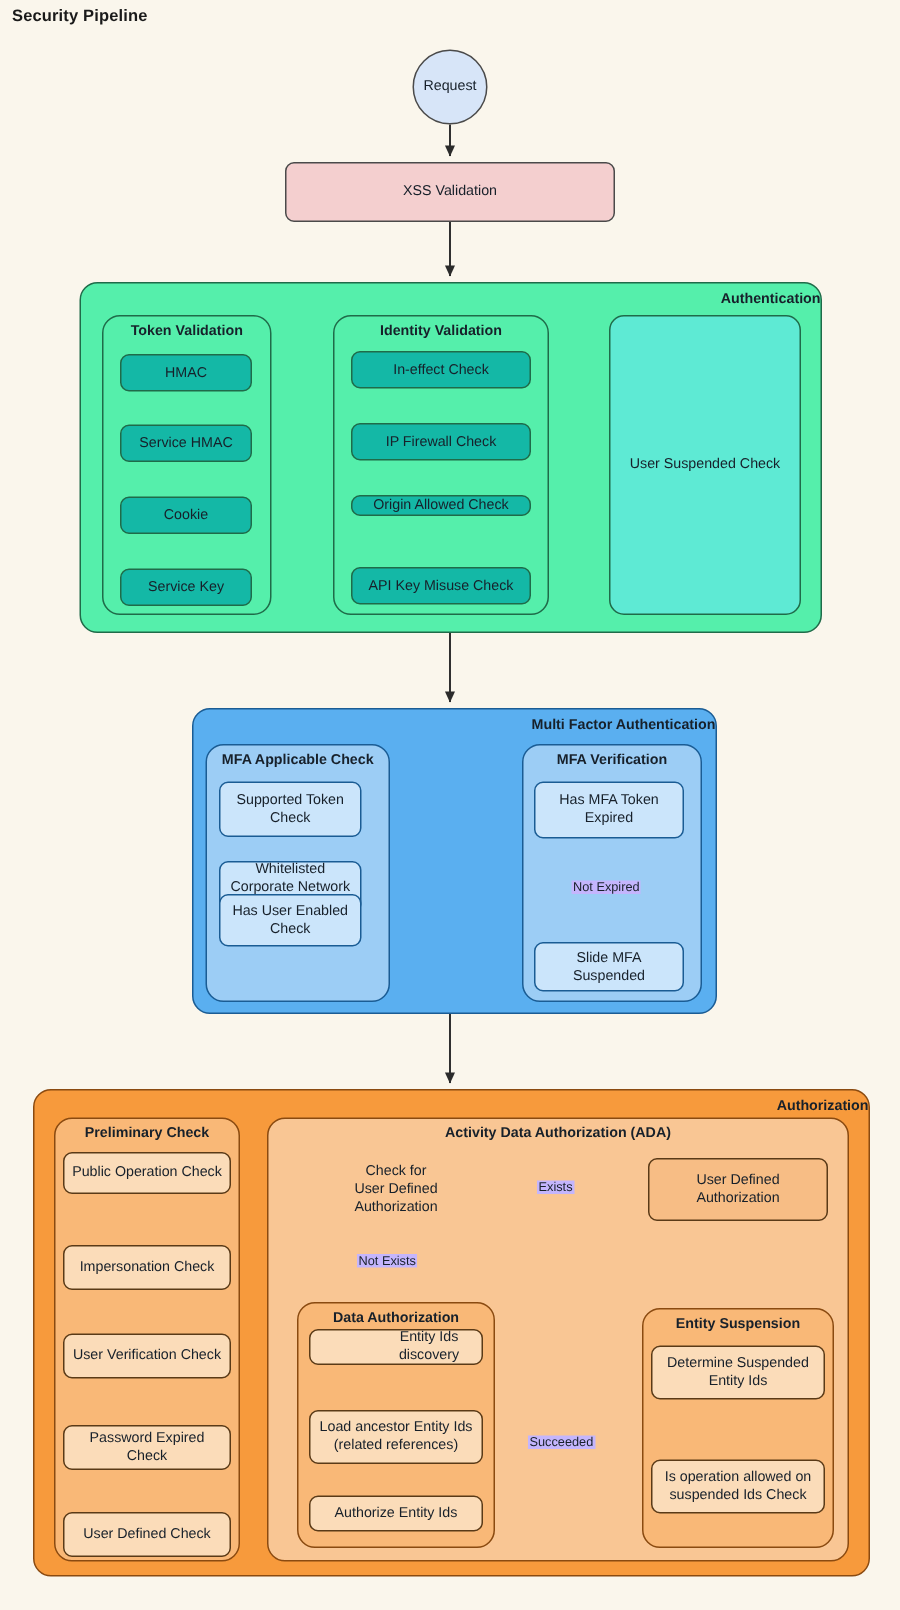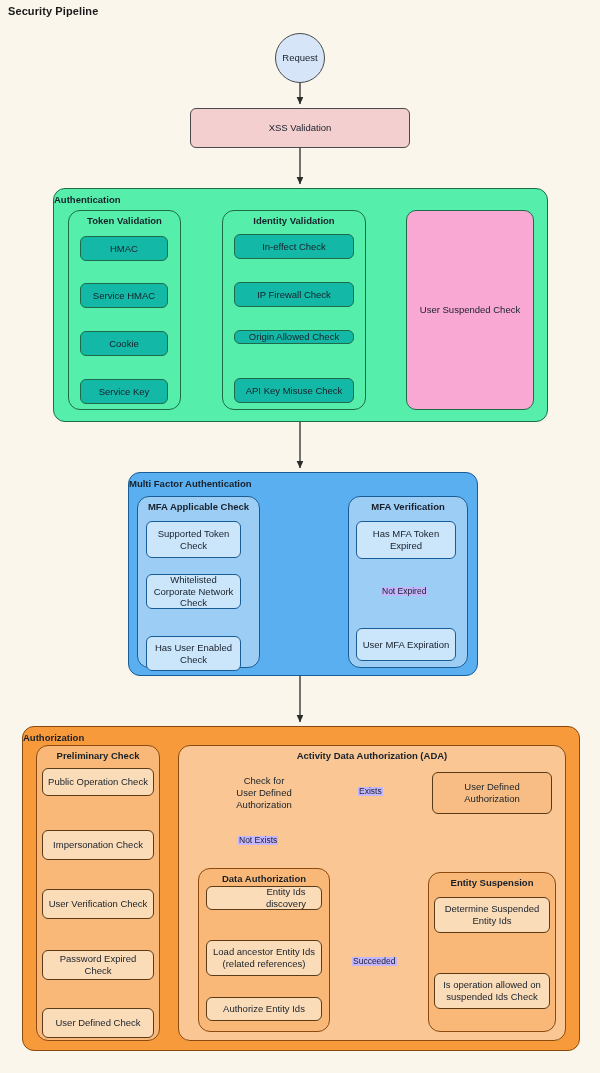--- a/index.html
+++ b/index.html
@@ -60,40 +60,40 @@
     text-align: center;
     top: 4px;
     left: 0;
     font-size: 9.5px;
     font-weight: bold;
     color: #17202a;
   }
   .outer-title {
     position: absolute;
     width: 100%;
-    text-align: left;
+    text-align: right;
     top: 5px;
     left: 0;
     font-size: 9.5px;
     font-weight: bold;
     color: #17202a;
   }
   
   .start-node {
     border-radius: 50%;
     background: #d7e5f8;
     border: 1px solid #4a4a4a;
     font-size: 9.5px;
   }
   .pink-node { background: #f4cfcf; border: 1px solid #4a4a4a; }
 
   .auth-outer { background: #55efab; border-color: #1f6b49; }
   .auth-sub   { background: #55efab; border-color: #1f6b49; }
   .auth-node  { background: #14b8a6; border-color: #1f6b49; }
-  .auth-big   { background: #f9a8d4; border-color: #1f6b49; text-align: center; }
+  .auth-big   { background: #5eead4; border-color: #1f6b49; text-align: center; }
 
   .mfa-outer { background: #5aaff0; border-color: #1a5c94; }
   .mfa-sub   { background: #9ccdf5; border-color: #1a5c94; }
   .mfa-node  { background: #cbe5fb; border-color: #1a5c94; }
 
   .authz-outer { background: #f79a3c; border-color: #8a4a10; }
   .authz-sub   { background: #f9b877; border-color: #8a4a10; }
   .authz-sub2  { background: #f9c694; border-color: #8a4a10; padding-left: 40px; }
   .authz-node  { background: #fbdcb9; border-color: #5a3a17; }
   .authz-node-md { background: #f7bd85; border-color: #5a3a17; }
@@ -240,32 +240,32 @@
 
   <div class="group mfa-sub" style="left:137px; top:496px; width:123px; height:172px;">
     <div class="group-title">MFA Applicable Check</div>
   </div>
   <div class="node mfa-node" style="left:146px; top:521px; width:95px; height:37px;">
     <span>Supported Token Check</span>
   </div>
   <div class="node mfa-node" style="left:146px; top:574px; width:95px; height:35px;">
     <span>Whitelisted Corporate Network Check</span>
   </div>
-  <div class="node mfa-node" style="left:146px; top:636px; width:95px; height:35px;">
+  <div class="node mfa-node" style="left:146px; top:596px; width:95px; height:35px;">
     <span>Has User Enabled Check</span>
   </div>
 
   <div class="group mfa-sub" style="left:348px; top:496px; width:120px; height:172px;">
     <div class="group-title">MFA Verification</div>
   </div>
   <div class="node mfa-node" style="left:356px; top:521px; width:100px; height:38px;">
     <span>Has MFA Token Expired</span>
   </div>
   <div class="node mfa-node" style="left:356px; top:628px; width:100px; height:33px;">
-    <span>User MFA Expiration</span>
+    <span>Slide MFA Suspended</span>
   </div>
   <div class="edge-label" style="left:381px; top:587px;">
     <span>Not Expired</span>
   </div>
 
   <div class="group authz-outer" style="left:22px; top:726px; width:558px; height:325px;">
     <div class="outer-title">Authorization</div>
   </div>
 
   <div class="group authz-sub" style="left:36px; top:745px; width:124px; height:296px;">

